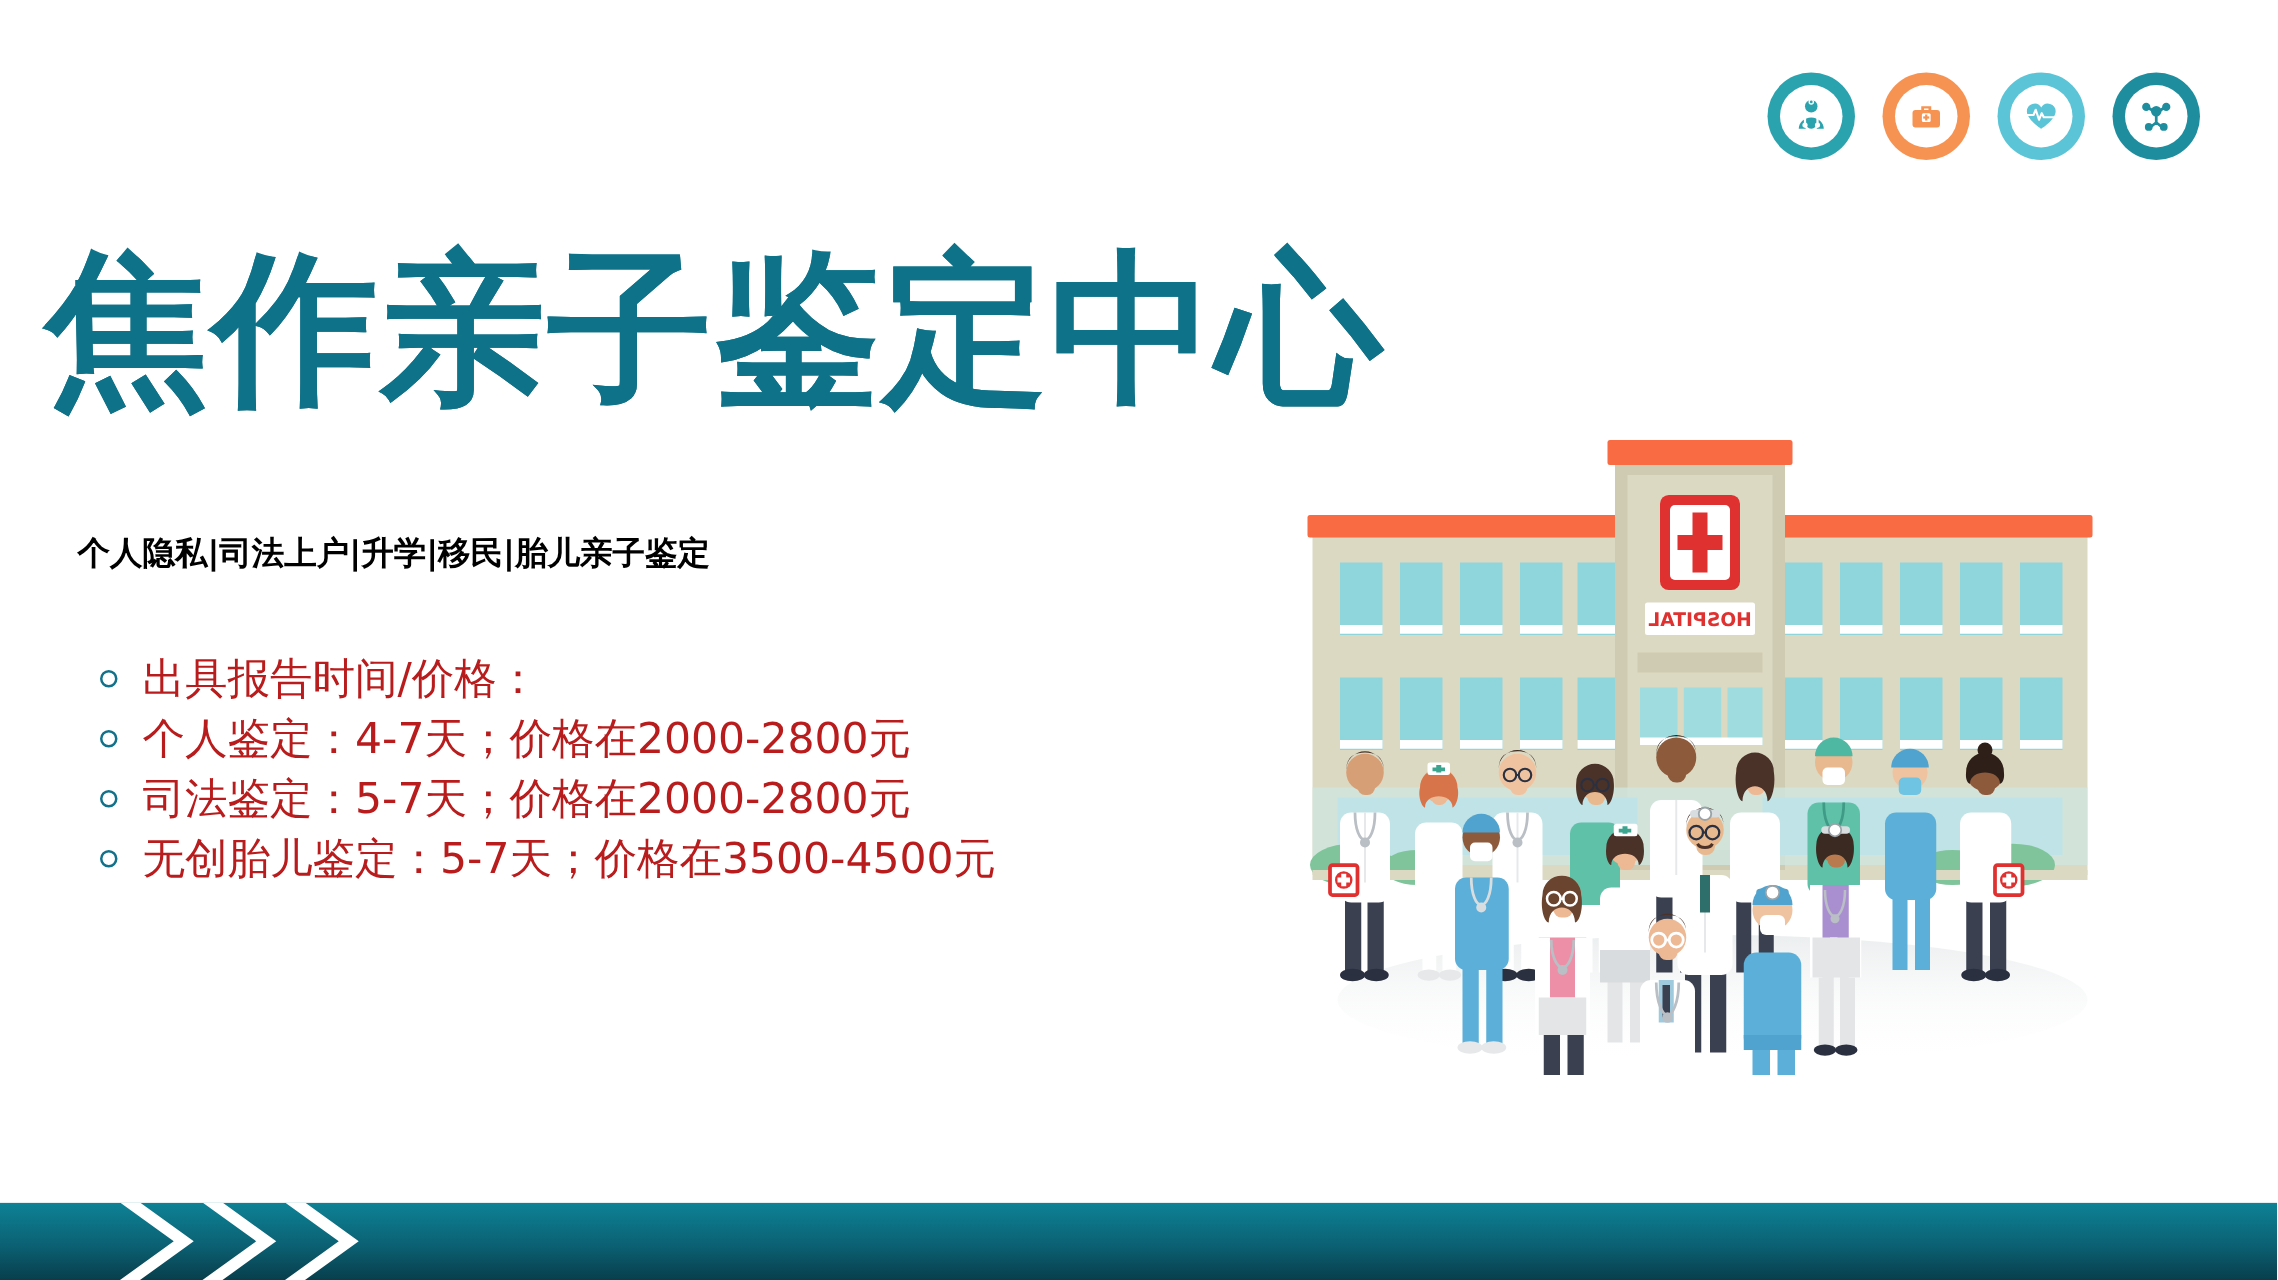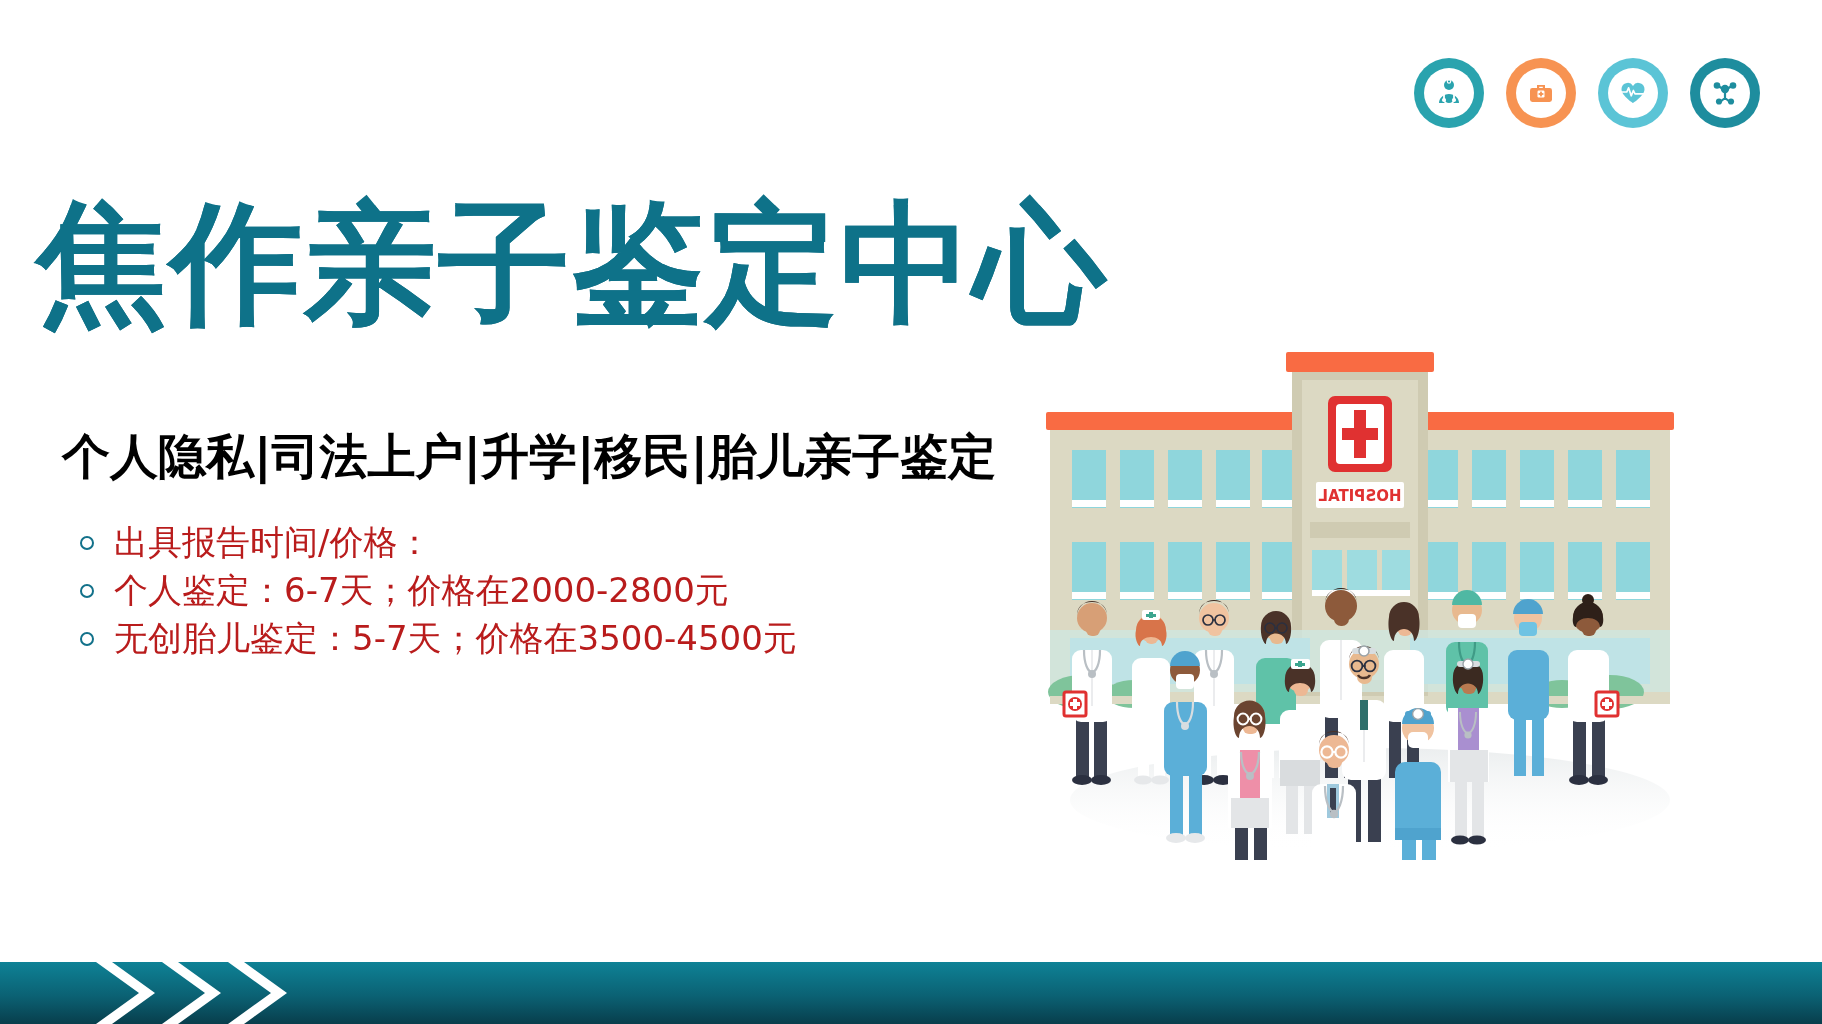--- a/index.html
+++ b/index.html
@@ -41,21 +41,21 @@
     letter-spacing:2px;
     line-height:1.05;
     white-space:nowrap;
     font-family:Liberation Mono, monospace;
   }
 
   
   #subtitle {
     position:absolute;
     left:62px; top:425px;
-    font-size:48px;
+    font-size:26px;
     font-weight:bold;
     color:#000000;
     letter-spacing:0px;
     white-space:nowrap;
     font-family:"DejaVu Sans","Liberation Sans",sans-serif;
   }
 
   
   #bullets {
     position:absolute;
@@ -499,21 +499,25 @@
 
   <h2 id="subtitle">个人隐私|司法上户|升学|移民|胎儿亲子鉴定</h2>
 
   <ul id="bullets">
     <li>
       <span class="bullet-marker"></span>
       <span class="bullet-text">出具报告时间/价格：</span>
     </li>
     <li>
       <span class="bullet-marker"></span>
-      <span class="bullet-text">个人鉴定：6-7天；价格在2000-2800元</span>
+      <span class="bullet-text">个人鉴定：4-7天；价格在2000-2800元</span>
+    </li>
+    <li>
+      <span class="bullet-marker"></span>
+      <span class="bullet-text">司法鉴定：5-7天；价格在2000-2800元</span>
     </li>
     <li>
       <span class="bullet-marker"></span>
       <span class="bullet-text">无创胎儿鉴定：5-7天；价格在3500-4500元</span>
     </li>
   </ul>
 
   <div id="bottom-bar">
     <svg viewBox="0 0 1822 62" preserveAspectRatio="none" xmlns="http://www.w3.org/2000/svg" aria-hidden="true">
       <defs>

